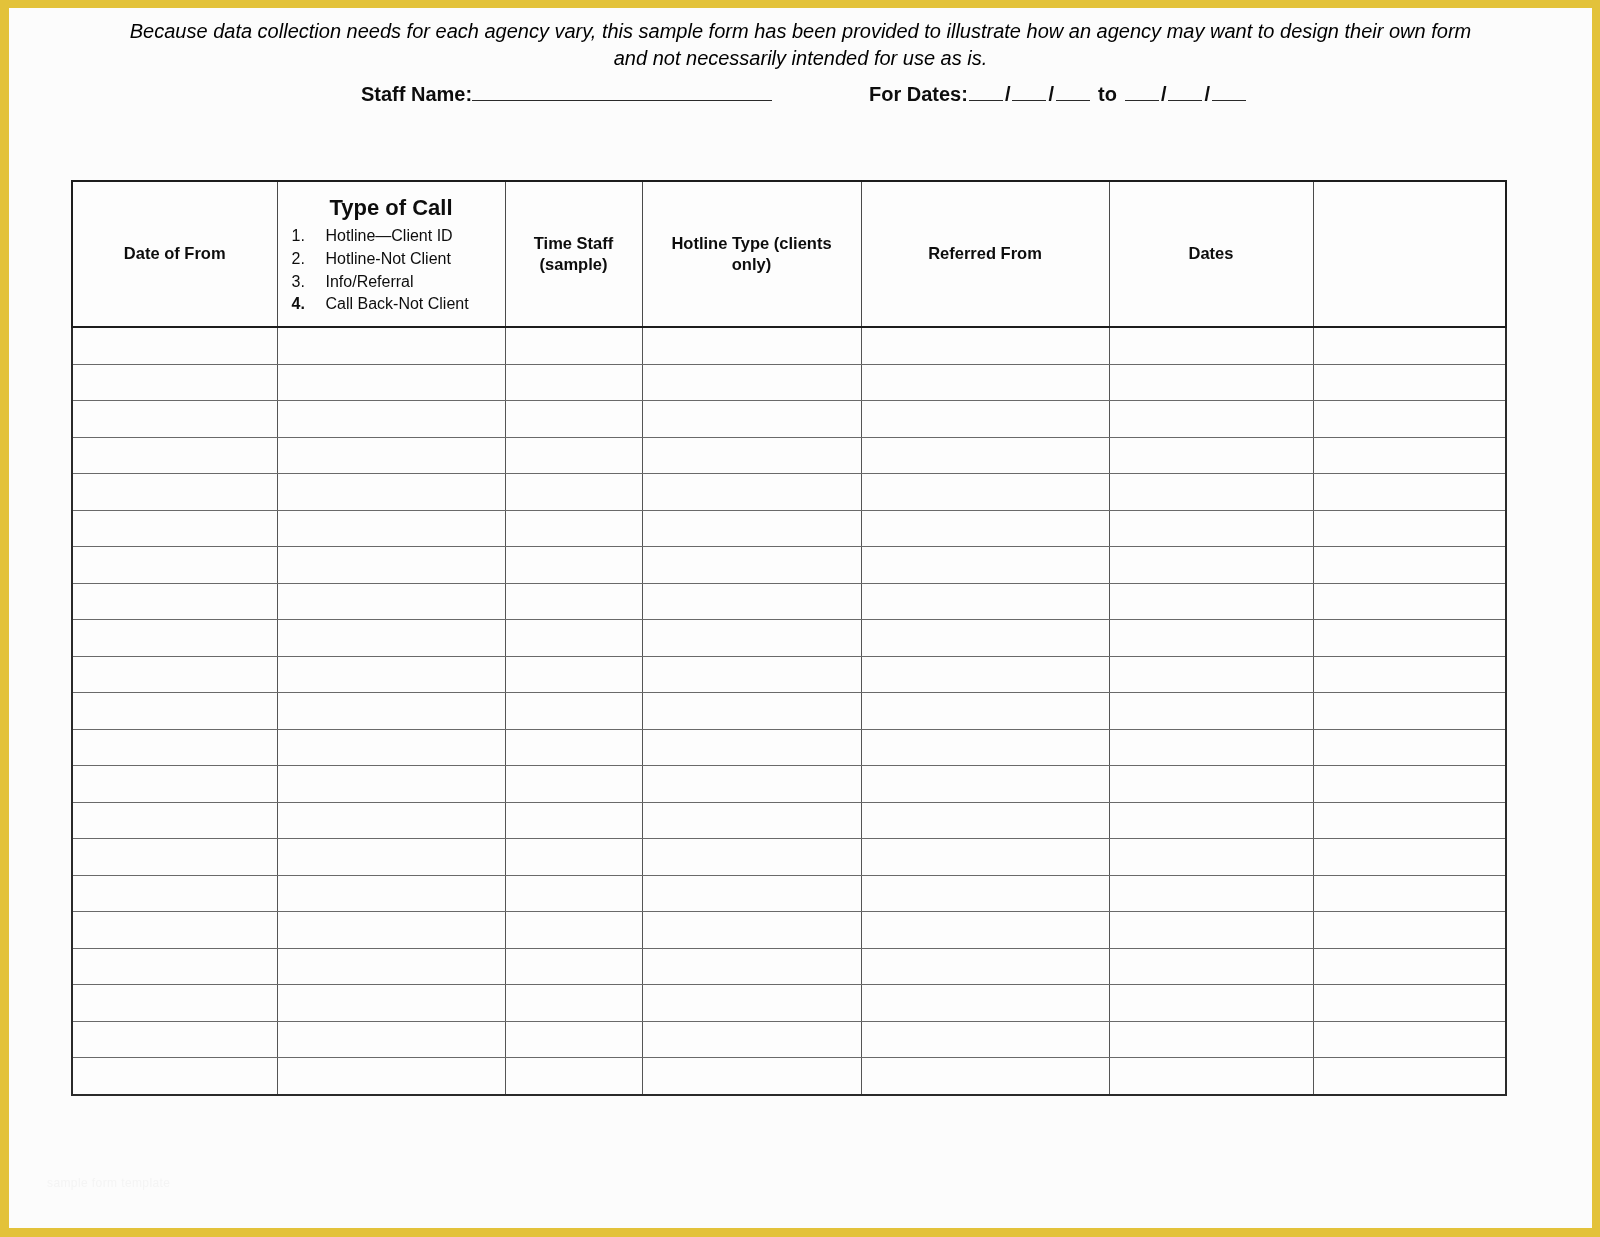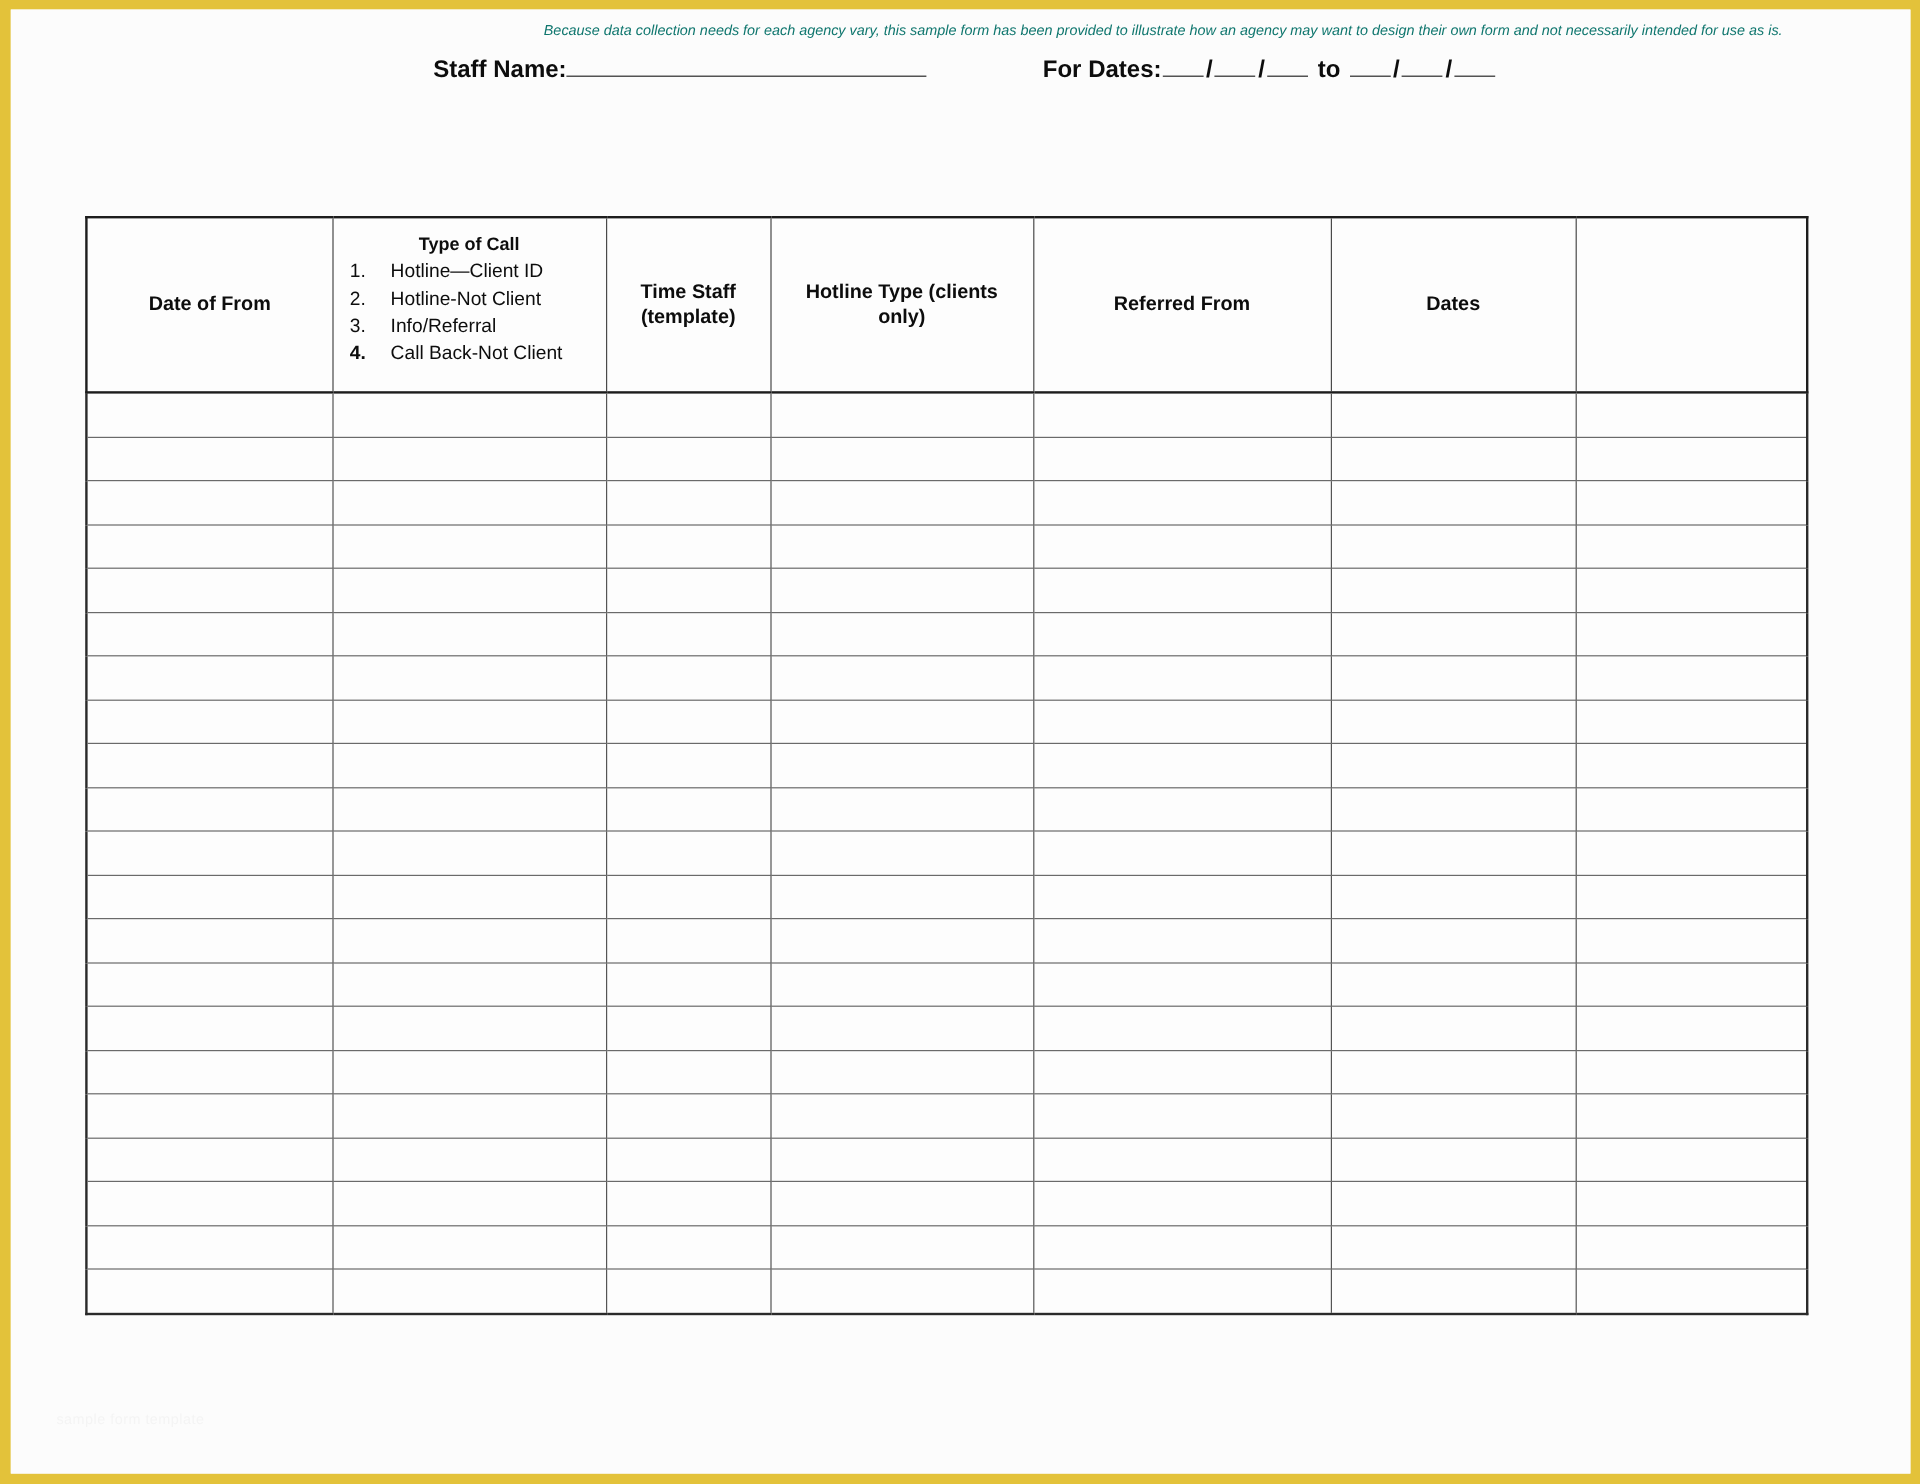--- a/index.html
+++ b/index.html
@@ -44,25 +44,25 @@
     letter-spacing: 0.2px;
     color: #0d0d0d;
     margin: 0;
     padding-top: 62px;
     line-height: 1.05;
   }
   .doc-subtitle {
     margin: 0 auto;
     padding-top: 10px;
     width: 1370px;
-    text-align: right;
+    text-align: center;
     font-style: italic;
-    font-size: 12px;
+    font-size: 20px;
     line-height: 1.33;
-    color: #0f766e;
+    color: #000000;
   }
 
   
   .form-line {
     position: relative;
     margin: 0;
     padding-top: 12px;
     height: 32px;
     font-size: 20px;
     font-weight: bold;
@@ -133,21 +133,21 @@
   .col-blank   { width: 193px; }
 
   
   .type-cell {
     vertical-align: top !important;
     padding: 12px 0 0 0 !important;
     text-align: center;
   }
   .type-title {
     font-weight: bold;
-    font-size: 15px;
+    font-size: 22px;
     margin-bottom: 3px;
   }
   .type-list {
     margin: 0;
     padding: 0 0 0 14px;
     list-style: none;
     text-align: left;
   }
   .type-list li {
     font-weight: normal;
@@ -248,21 +248,21 @@
                 </li>
                 <li class="bold-num">
                   <span class="num">4.</span>
                   <span>Call Back-Not Client</span>
                 </li>
               </ul>
           </th>
 
           <th>
             <span>Time Staff</span><br>
-            <span>(template)</span>
+            <span>(sample)</span>
           </th>
 
           <th>
             <span>Hotline Type (clients</span><br>
             <span>only)</span>
           </th>
 
           <th>Referred From</th>
 
           <th>Dates</th>

